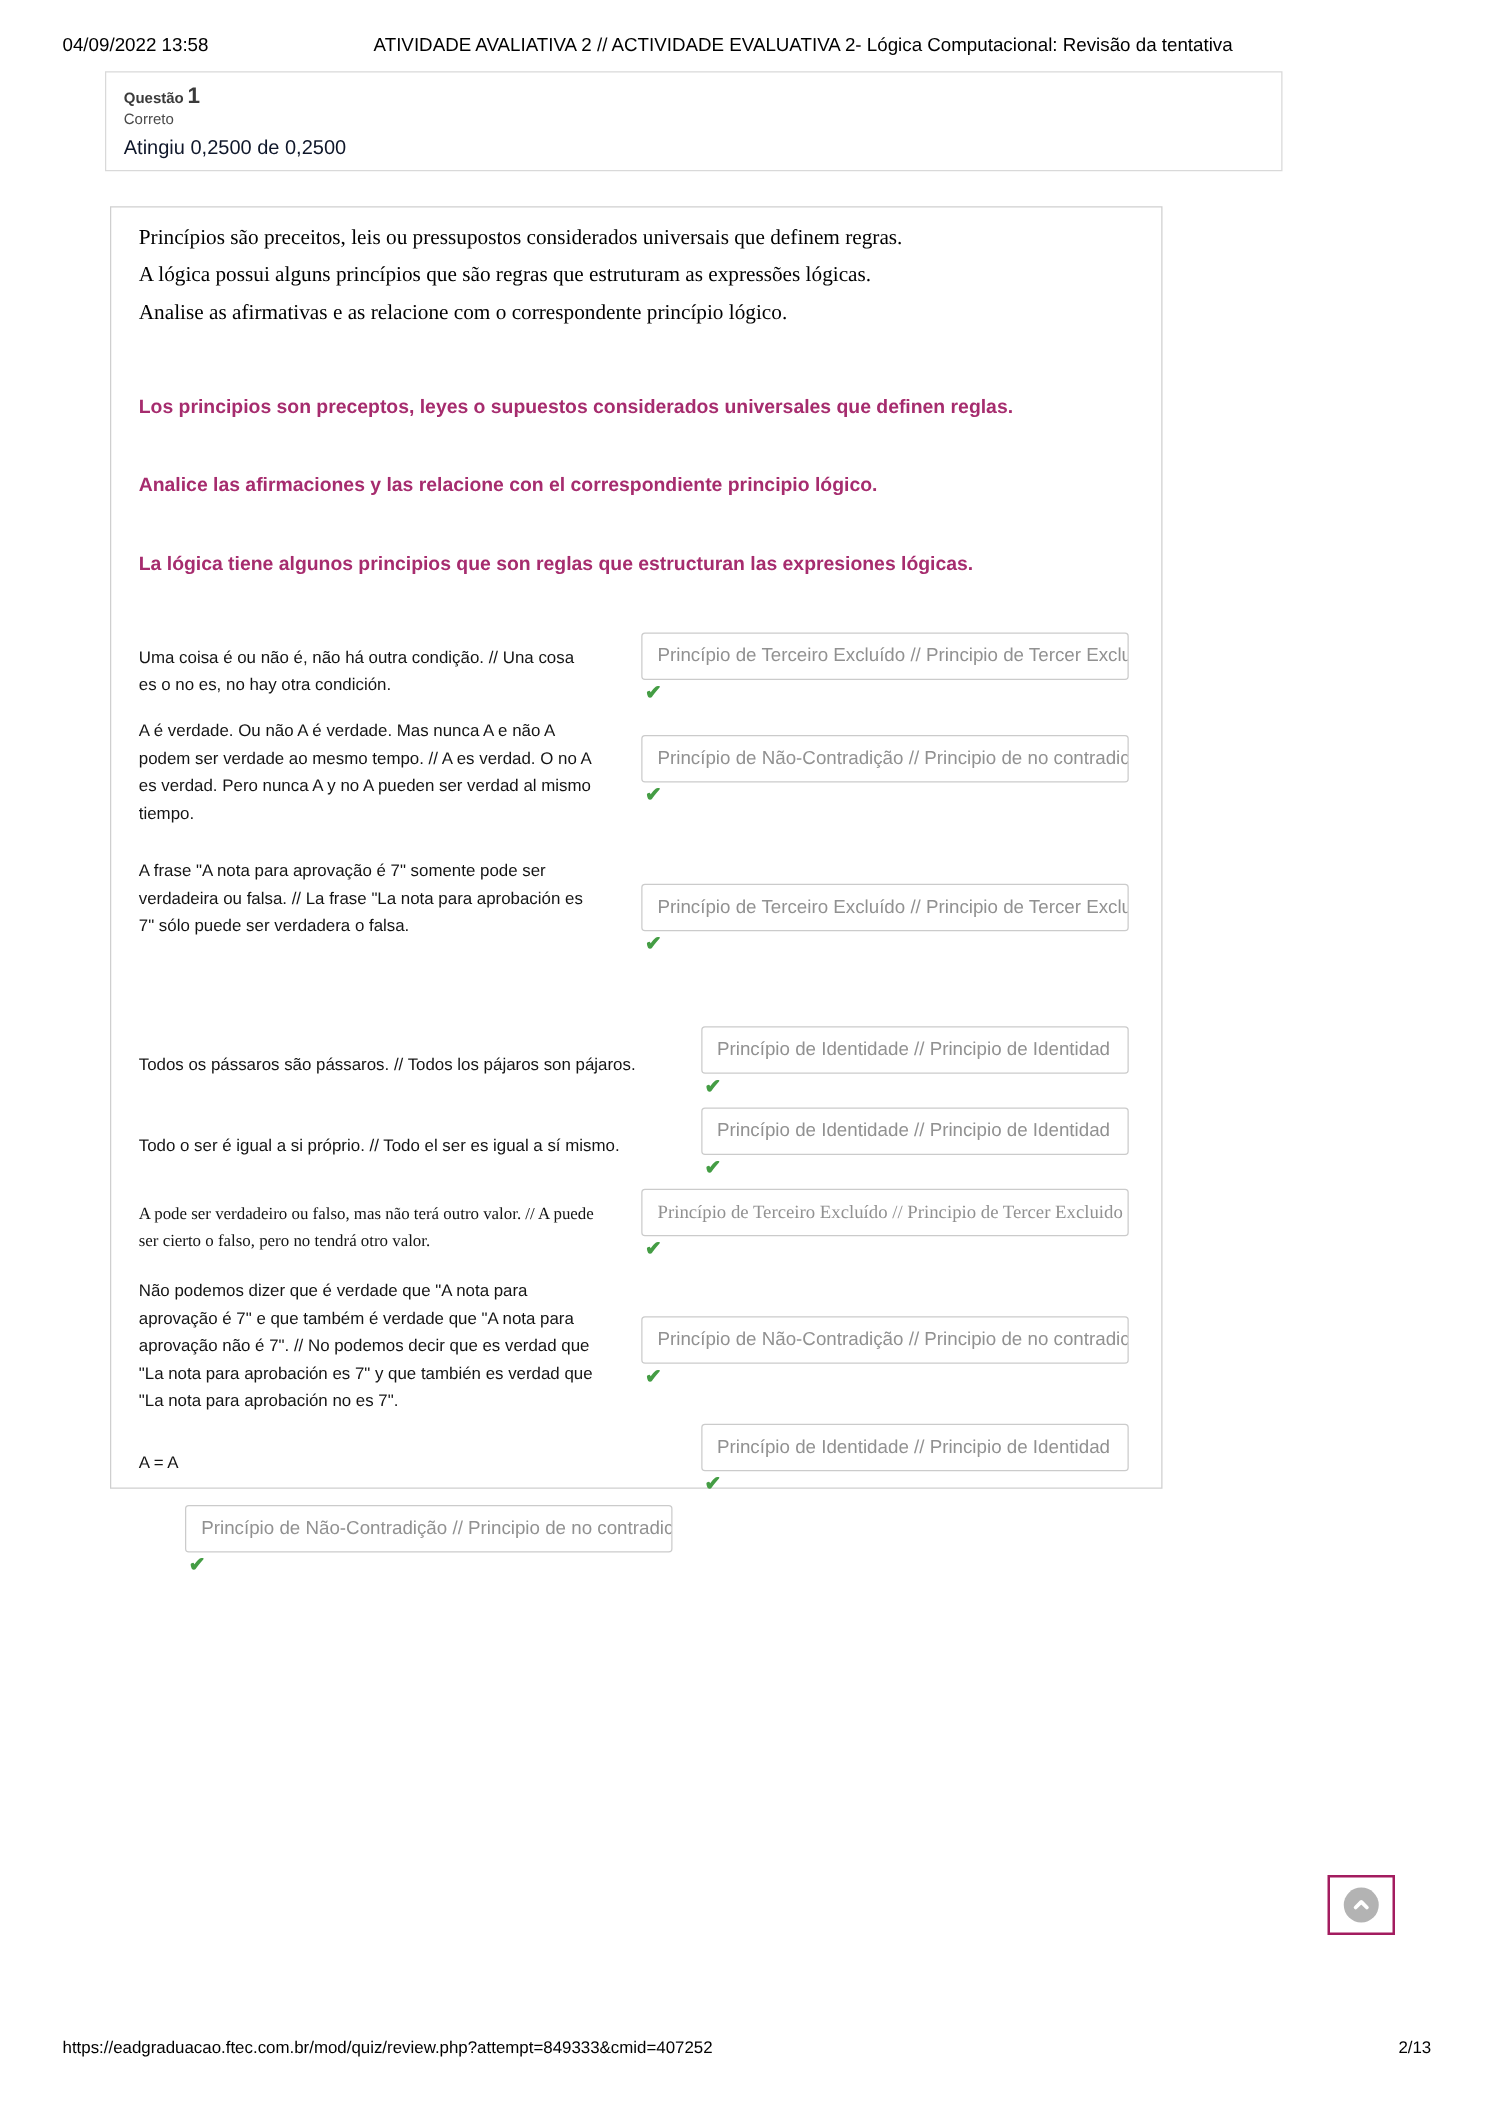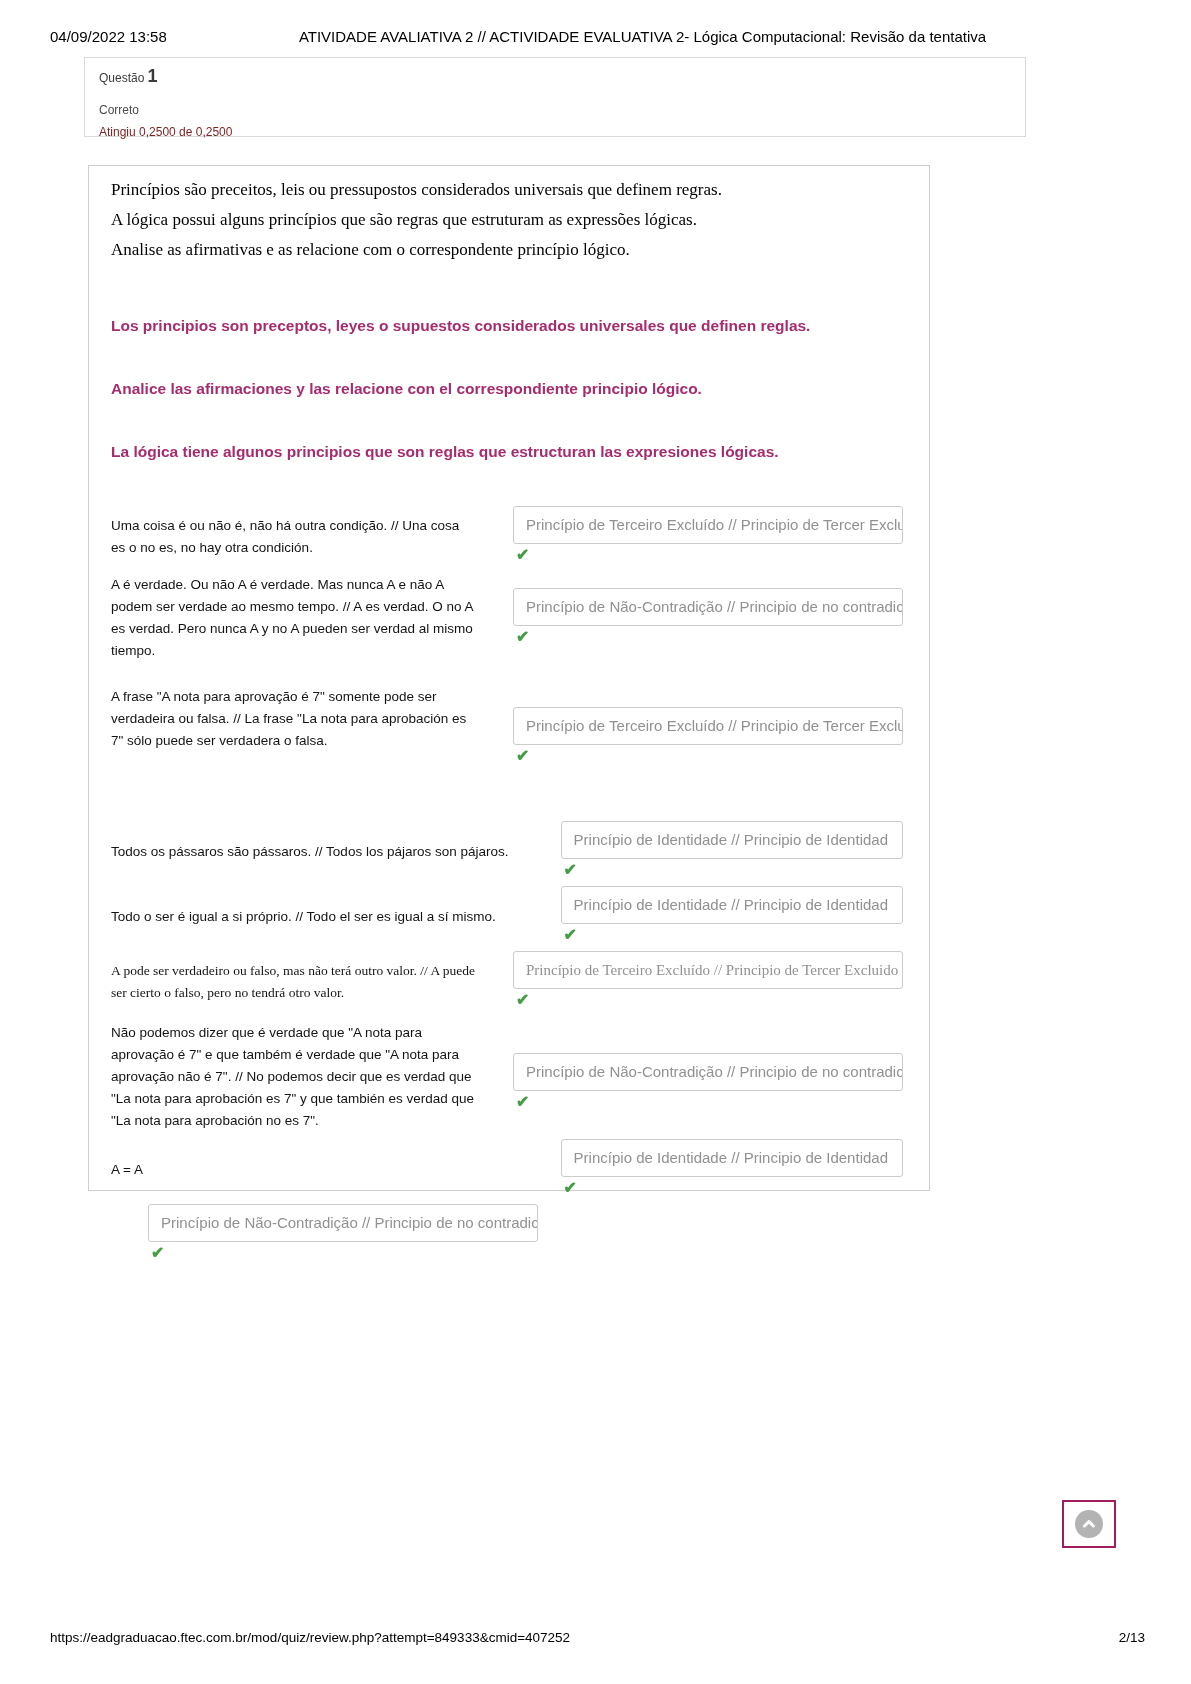--- a/index.html
+++ b/index.html
@@ -12,24 +12,24 @@
 
   
   .hdr-date { position:absolute; top:28px; left:50px; font-size:15px; color:#000; }
   .hdr-title { position:absolute; top:28px; left:0; width:100%; text-align:center; font-size:15px; color:#000; padding-left:94px; }
 
   
   .qinfo-card {
     position:absolute; left:84px; top:57px; width:942px; height:80px;
     border:1px solid #d9d9d9; background:#fff; padding:8px 14px;
   }
-  .qinfo-label { font-size:12px; font-weight:normal; color:#3b3b3b; }
+  .qinfo-label { font-size:12px; font-weight:bold; color:#3b3b3b; }
   .qinfo-num   { font-size:18px; font-weight:bold; color:#3b3b3b; margin-left:3px; }
-  .qinfo-status{ font-size:12px; color:#4a4a4a; margin-top:16px; }
-  .qinfo-grade { font-size:12px; color:#7f1d1d; margin-top:8px; }
+  .qinfo-status{ font-size:12px; color:#4a4a4a; margin-top:1px; }
+  .qinfo-grade { font-size:16px; color:#0f172a; margin-top:8px; }
 
   
   .content-card {
     position:absolute; left:88px; top:165px; width:842px; height:1026px;
     border:1px solid #cfcfcf; background:#fff; padding:14px 26px 0 22px;
   }
   .pt-block p {
     font-family:"Liberation Serif", serif; font-size:17px; color:#000;
     margin:0 0 11px 0; line-height:19px;
   }

